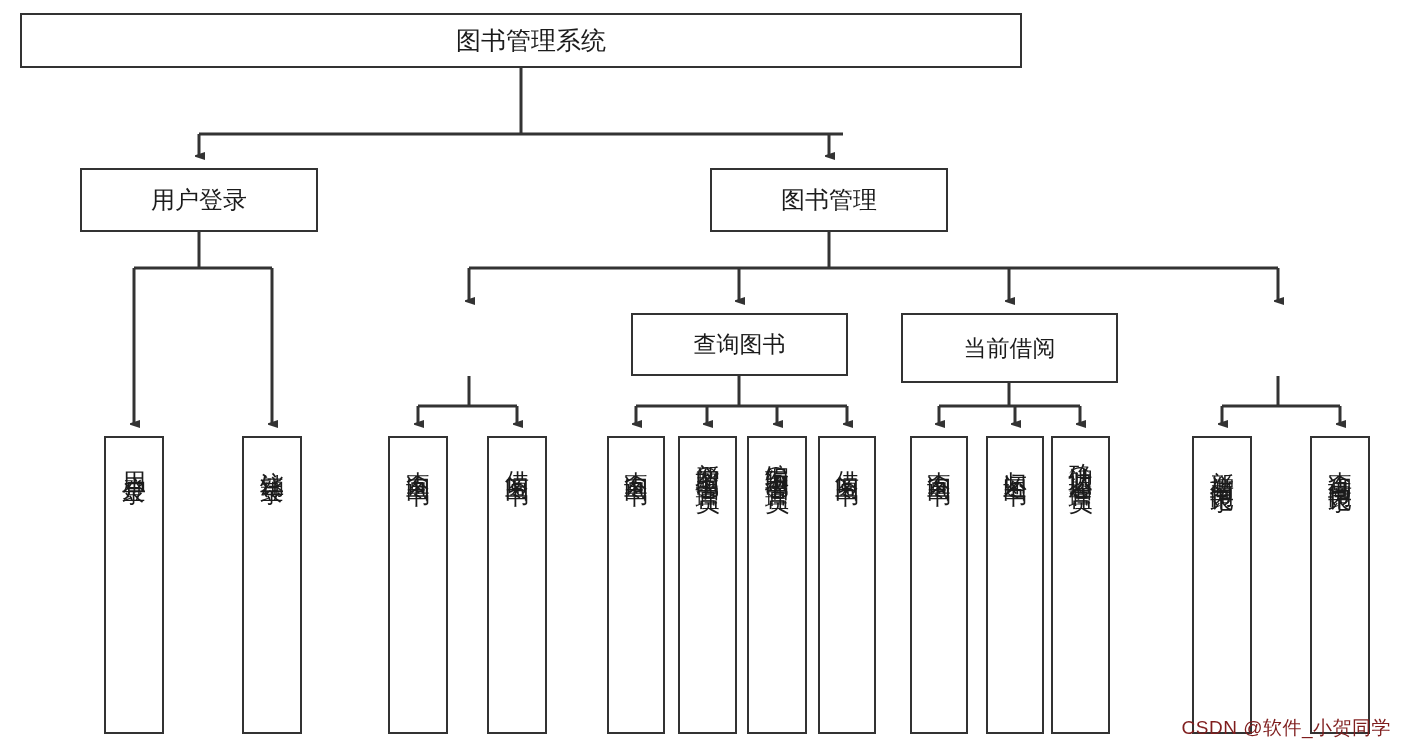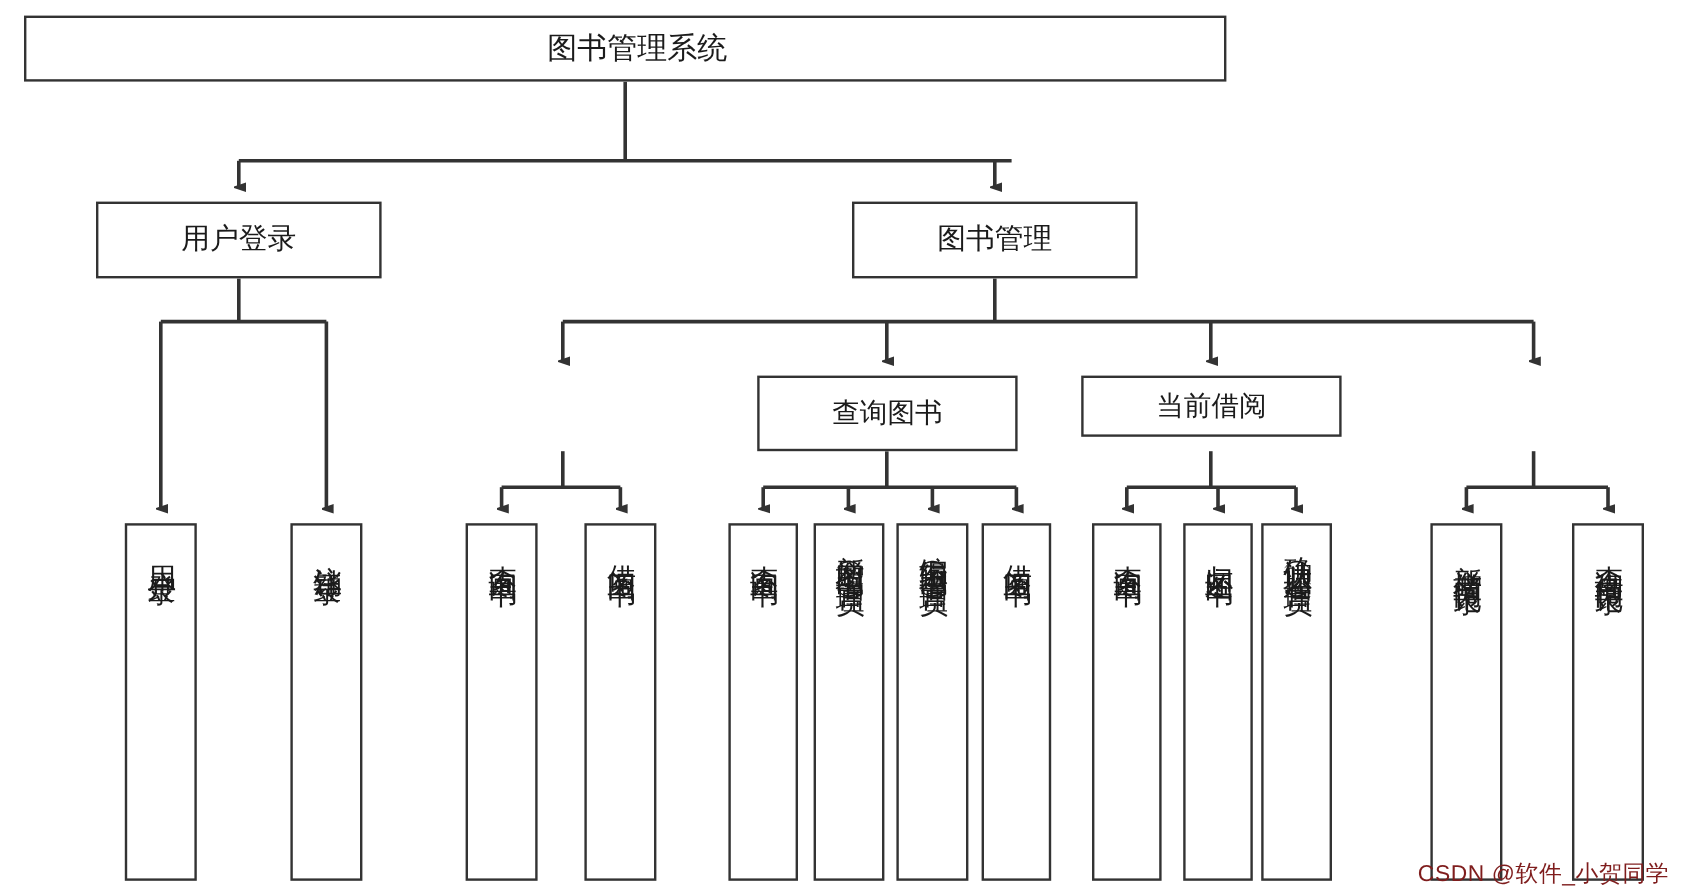--- a/index.html
+++ b/index.html
@@ -132,21 +132,21 @@
   <div class="node level2" style="left: 80px; top: 168px; width: 238px; height: 64px;">
     <span class="label">用户登录</span>
   </div>
   <div class="node level2" style="left: 710px; top: 168px; width: 238px; height: 64px;">
     <span class="label">图书管理</span>
   </div>
 
   <div class="node level3" style="left: 631px; top: 313px; width: 217px; height: 63px;">
     <span class="label">查询图书</span>
   </div>
-  <div class="node level3" style="left: 901px; top: 313px; width: 217px; height: 51px;">
+  <div class="node level3" style="left: 901px; top: 313px; width: 217px; height: 70px;">
     <span class="label">当前借阅</span>
   </div>
 
   <div class="node leaf" style="left: 104px; top: 436px; width: 60px; height: 298px;">
     <span class="label">用户登录</span>
   </div>
   <div class="node leaf" style="left: 242px; top: 436px; width: 60px; height: 298px;">
     <span class="label">注销登录</span>
   </div>
   <div class="node leaf" style="left: 388px; top: 436px; width: 60px; height: 298px;">

